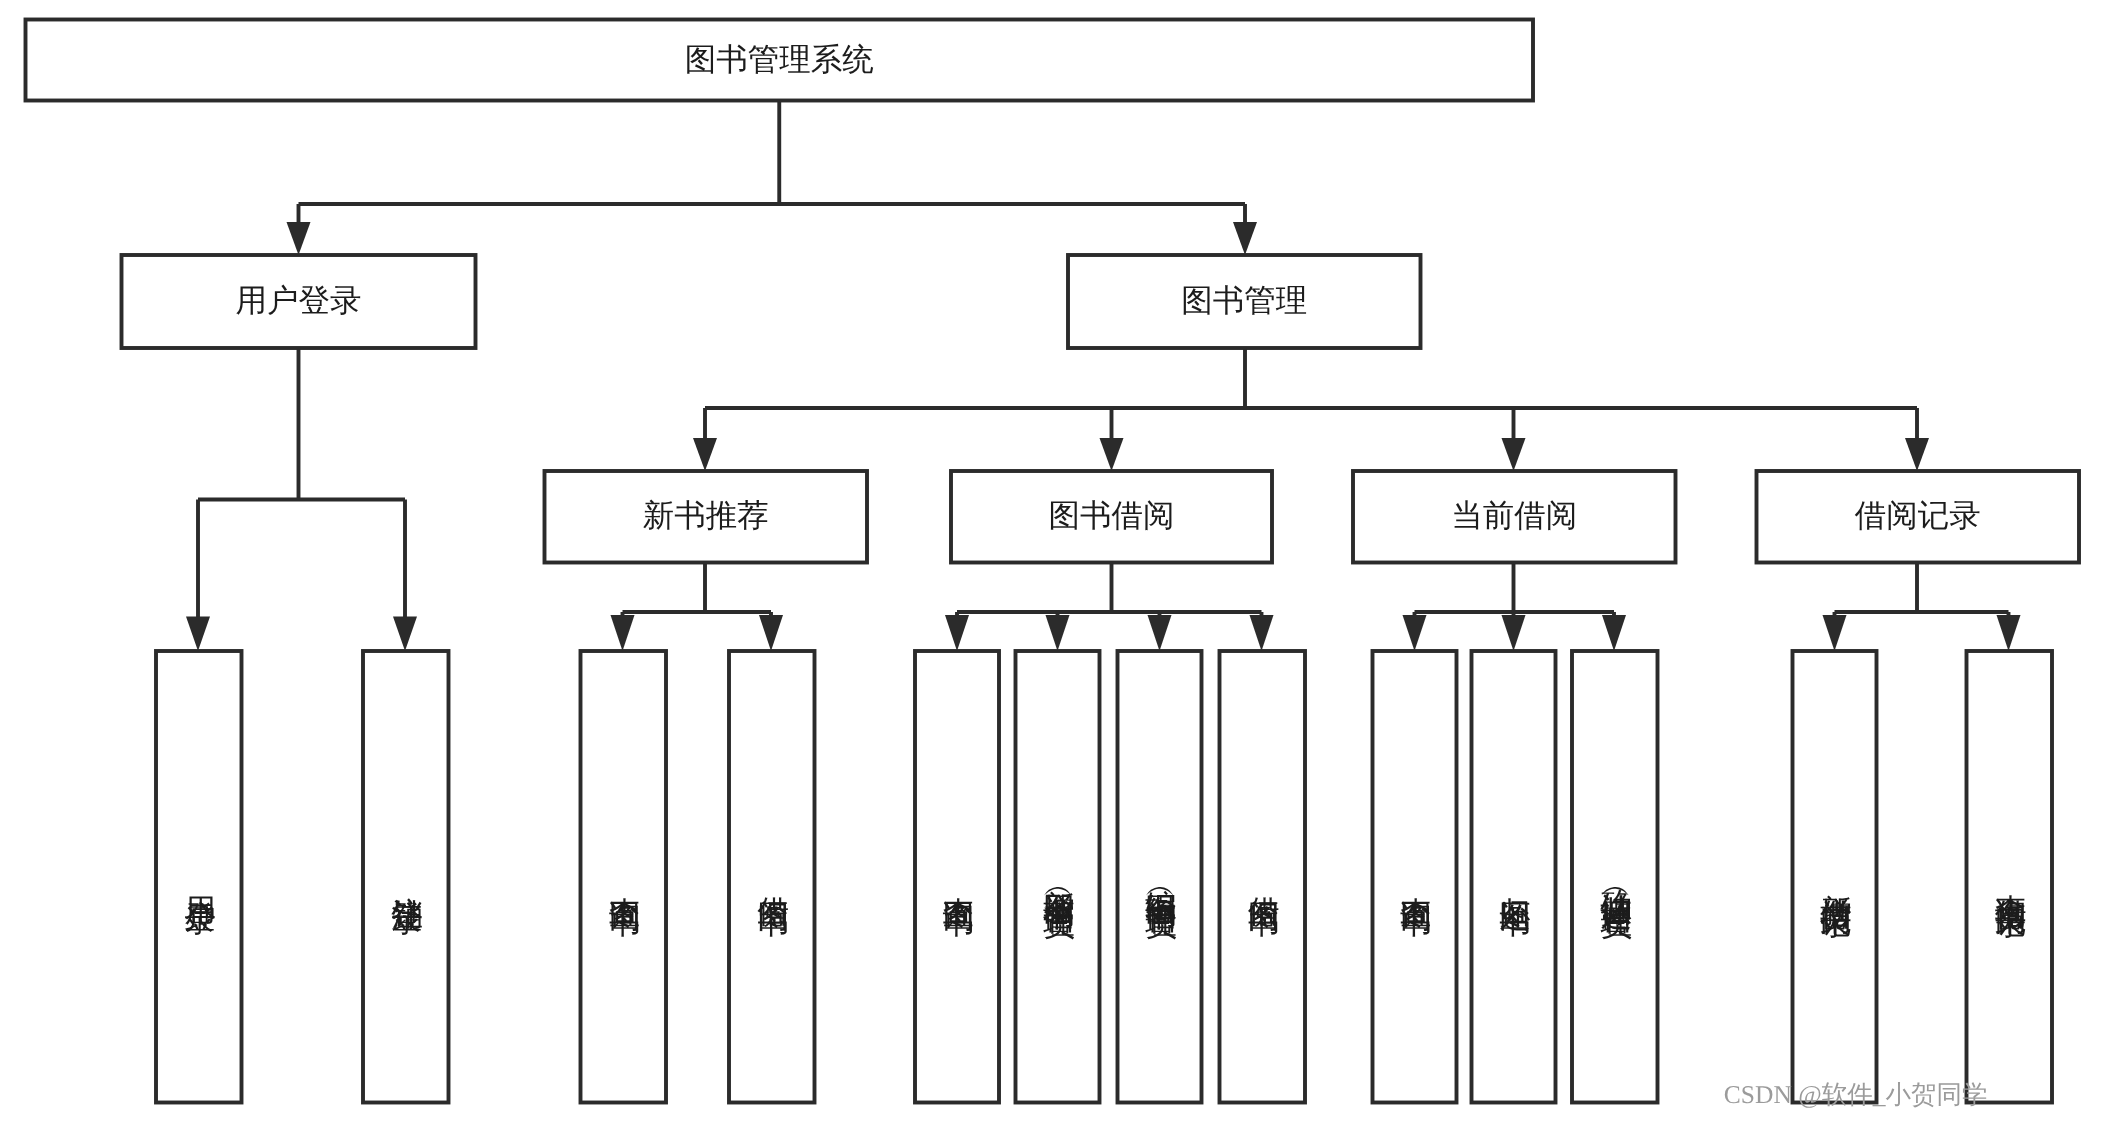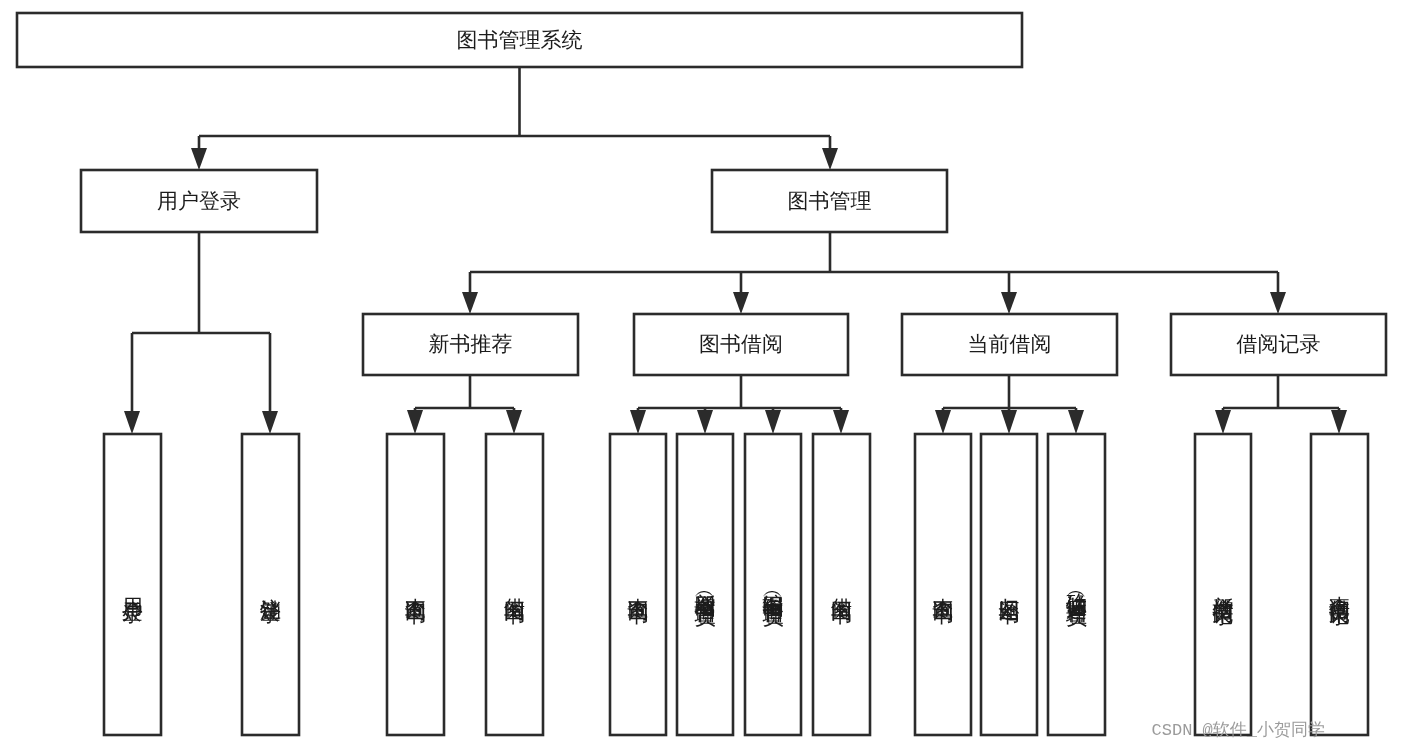--- a/index.html
+++ b/index.html
@@ -66,21 +66,21 @@
     line-height: 1.05;
     color: #1c1c1c;
     letter-spacing: 2px;
     white-space: nowrap;
     text-align: center;
   }
   .watermark {
     position: absolute;
     right: 10px;
     bottom: 6px;
-    font-family: Liberation Mono, monospace;
+    font-family: Liberation Serif, serif;
     font-size: 17px;
     color: #9b9b9b;
     white-space: nowrap;
     user-select: none;
   }
 </style>
 </head>
 <body>
 
 <div id="diagram-root">

